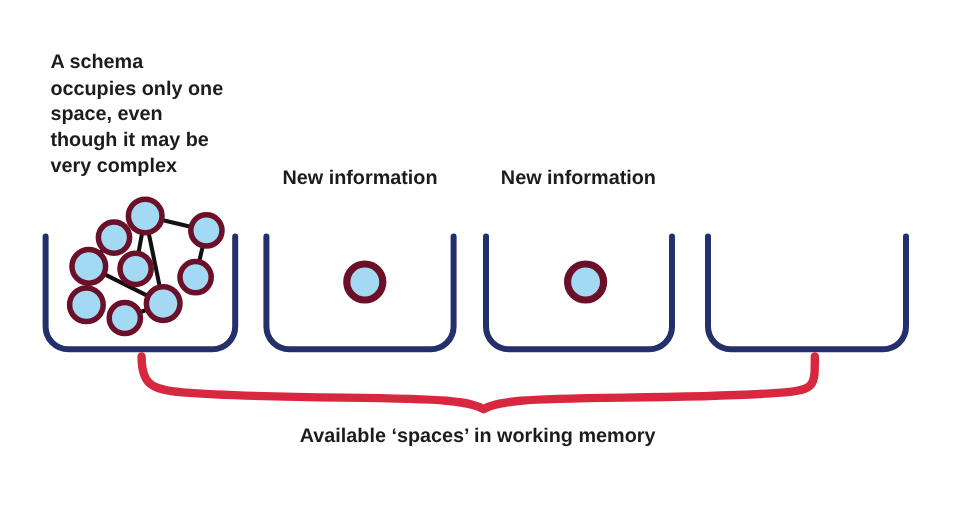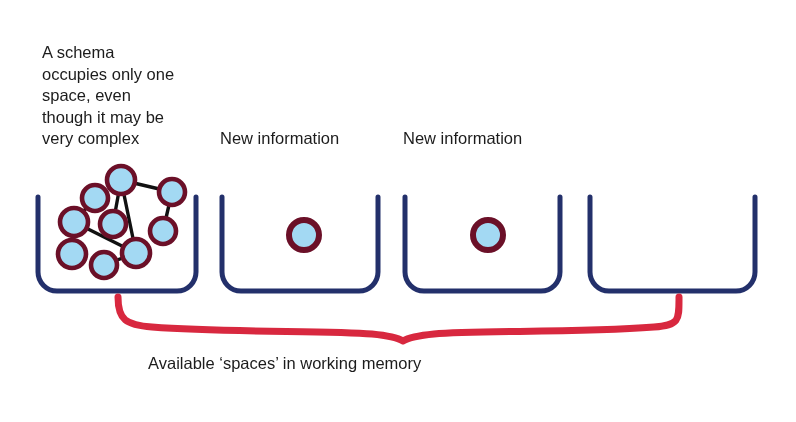--- a/index.html
+++ b/index.html
@@ -14,20 +14,21 @@
     overflow: hidden;
     font-family: "Liberation Sans", sans-serif;
     color: #1a1a1a;
     -webkit-font-smoothing: antialiased;
   }
   #stage {
     position: absolute;
     left: 0; top: 0;
     width: 796px;
     height: 422px;
+    font-weight: bold;
   }
   .diagram-svg {
     position: absolute;
     left: 0; top: 0;
     width: 796px;
     height: 422px;
     display: block;
   }
   .txt {
     position: absolute;
@@ -39,30 +40,31 @@
     left: 42px;
     top: 42px;
     width: 190px;
     font-size: 16.5px;
     line-height: 21.5px;
     white-space: pre-line;
   }
   .slot-label {
     font-size: 16.5px;
     line-height: 20px;
-    top: 128px;
+    text-align: center;
+    top: 138px;
   }
   #label-slot-2 { left: 220px; width: 160px; }
   #label-slot-3 { left: 403px; width: 158px; }
   #label-slot-4 { left: 588px; width: 168px; }
   #brace-caption {
     left: 148px;
     top: 352px;
     width: 500px;
-    text-align: left;
+    text-align: center;
     font-size: 16.5px;
     line-height: 22px;
   }
 </style>
 </head>
 <body>
 
 <div id="stage">
 
   <svg class="diagram-svg" viewBox="0 0 796 422" xmlns="http://www.w3.org/2000/svg">

